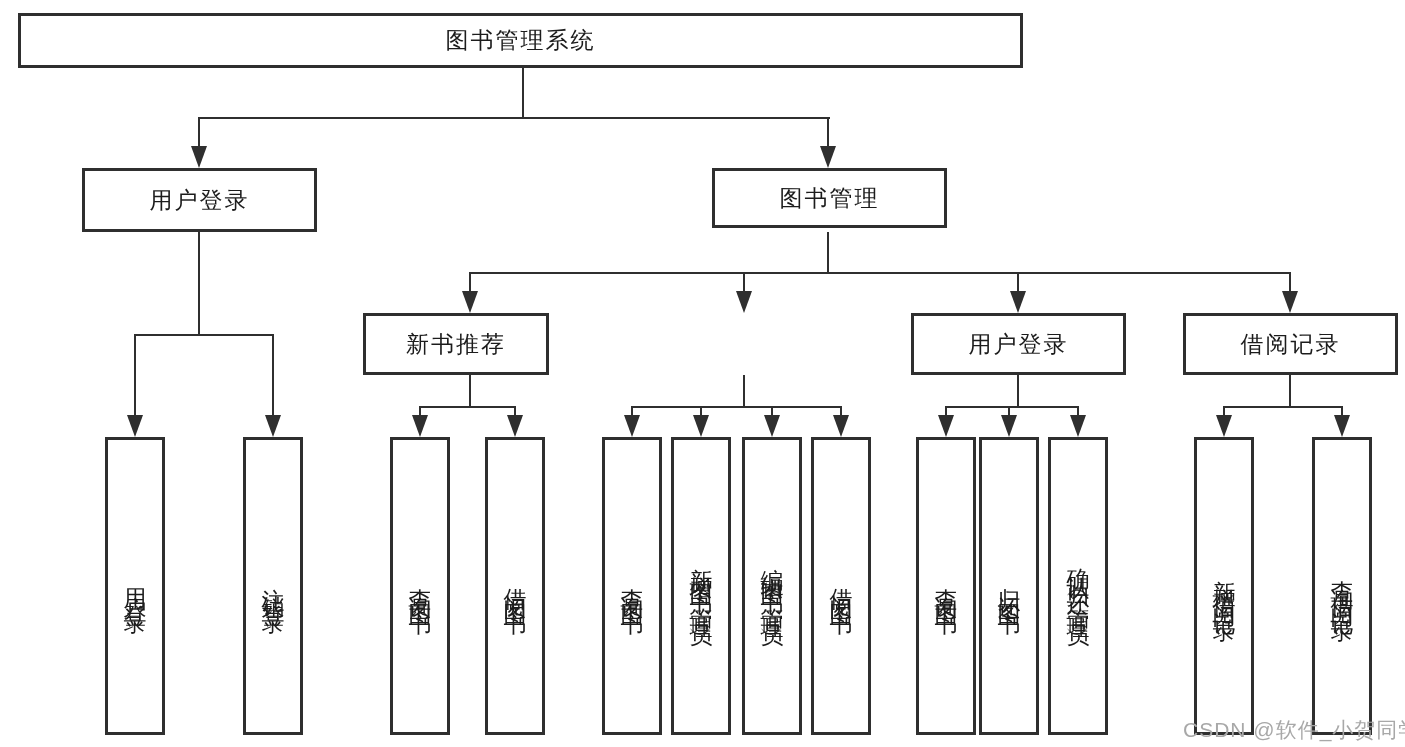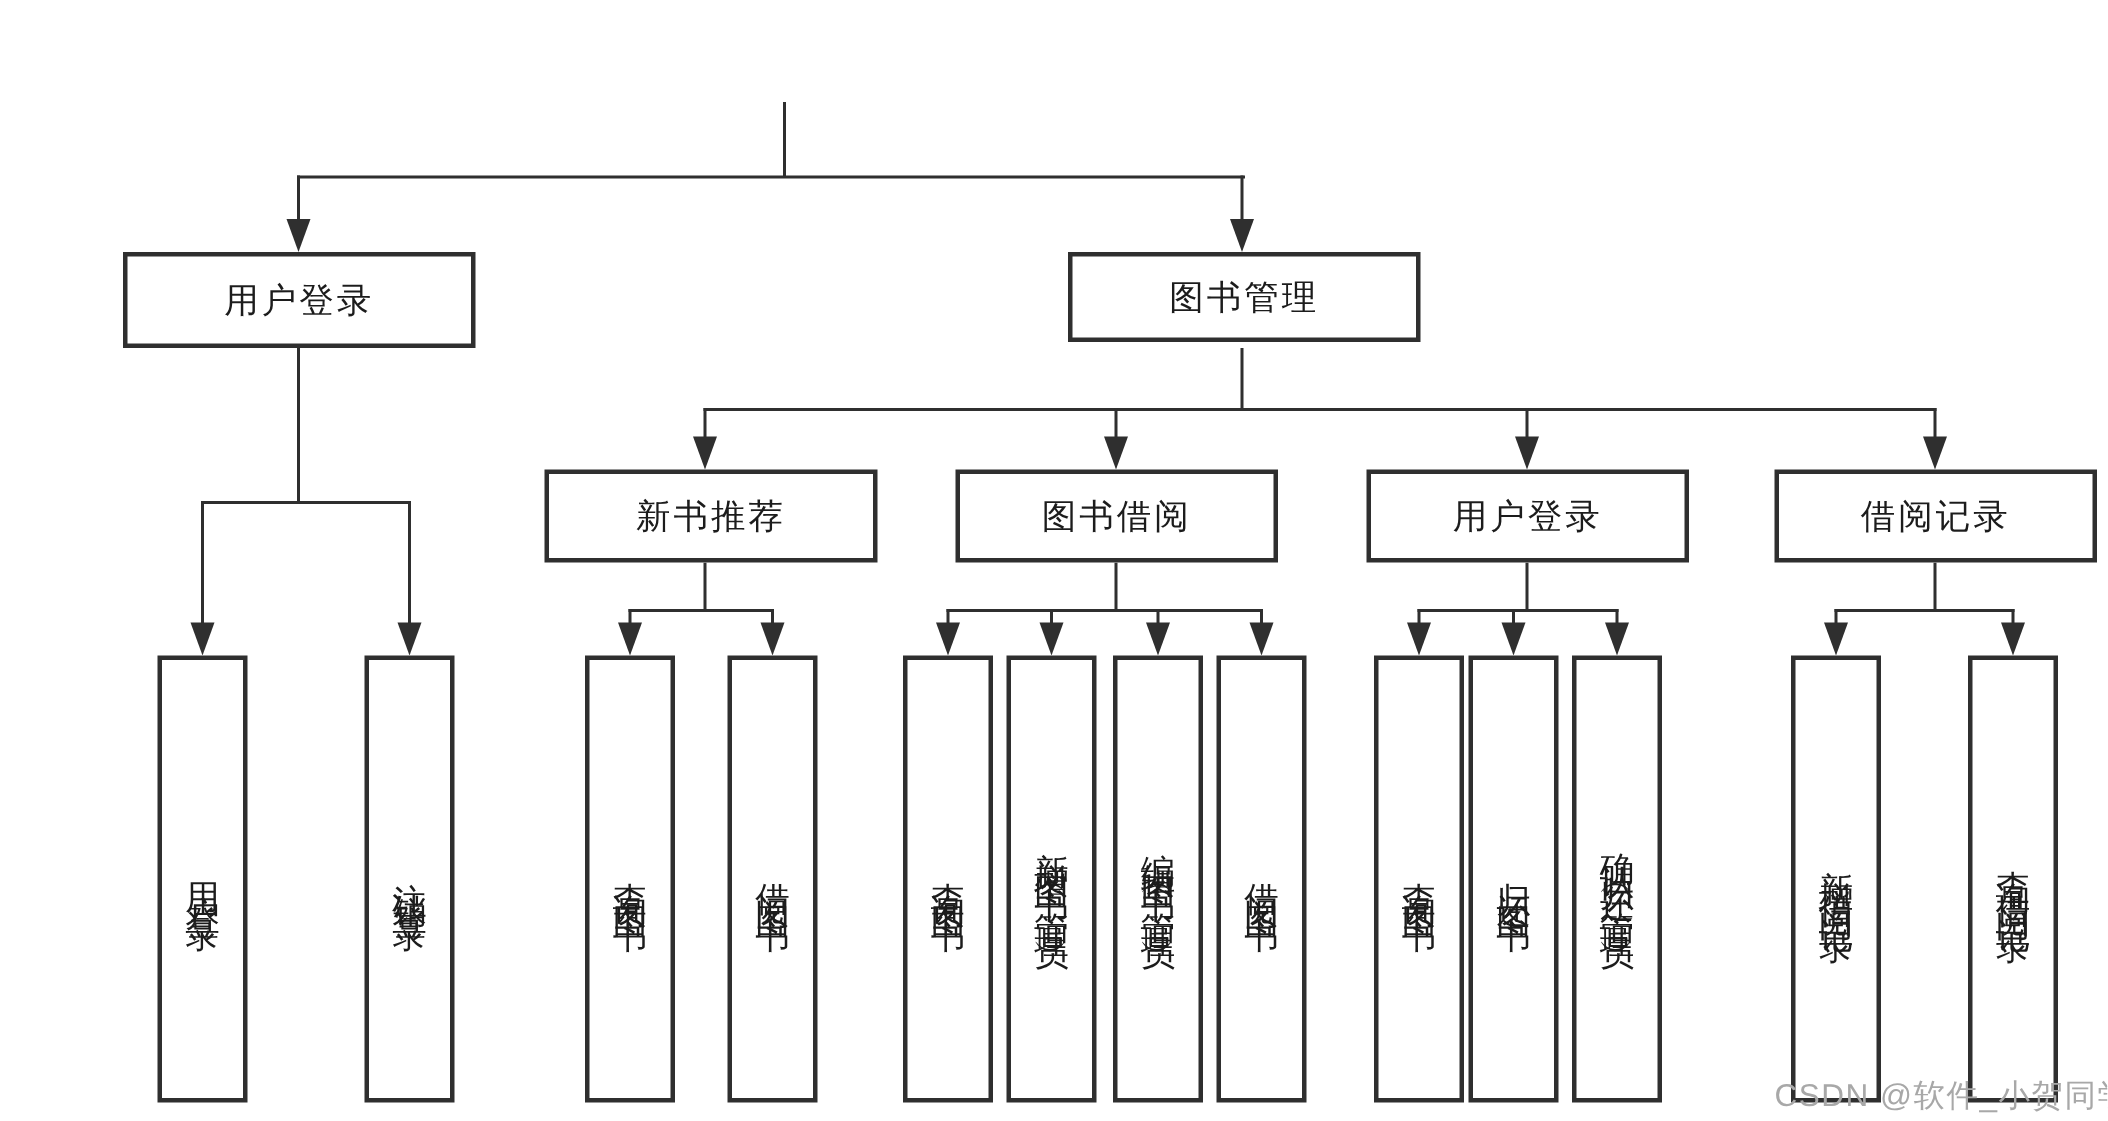--- a/index.html
+++ b/index.html
@@ -96,33 +96,33 @@
   <div class="vl" style="left:1077px;top:406px;height:11px"></div>
   <div class="arr" style="left:1070px;top:415px"></div>
 
   <div class="vl" style="left:1289px;top:375px;height:32px"></div>
   <div class="hl" style="left:1223px;top:406px;width:120px"></div>
   <div class="vl" style="left:1223px;top:406px;height:11px"></div>
   <div class="arr" style="left:1216px;top:415px"></div>
   <div class="vl" style="left:1341px;top:406px;height:11px"></div>
   <div class="arr" style="left:1334px;top:415px"></div>
 
+  <div class="box" style="left:18px;top:13px;width:1005px;height:55px">
+    <span class="h-label">图书管理系统</span>
+  </div>
 
   <div class="box" style="left:82px;top:168px;width:235px;height:64px">
     <span class="h-label">用户登录</span>
   </div>
   <div class="box" style="left:712px;top:168px;width:235px;height:60px">
     <span class="h-label">图书管理</span>
   </div>
 
-  <div class="box" style="left:363px;top:313px;width:222px;height:62px">
+  <div class="box" style="left:363px;top:313px;width:186px;height:62px">
     <span class="h-label">新书推荐</span>
-  </div>
-  <div class="box" style="left:637px;top:313px;width:215px;height:62px">
-    <span class="h-label">图书借阅</span>
   </div>
   <div class="box" style="left:911px;top:313px;width:215px;height:62px">
     <span class="h-label">用户登录</span>
   </div>
   <div class="box" style="left:1183px;top:313px;width:215px;height:62px">
     <span class="h-label">借阅记录</span>
   </div>
 
   <div class="box leaf" style="left:105px">
     <span class="v-label">用户登录</span>

